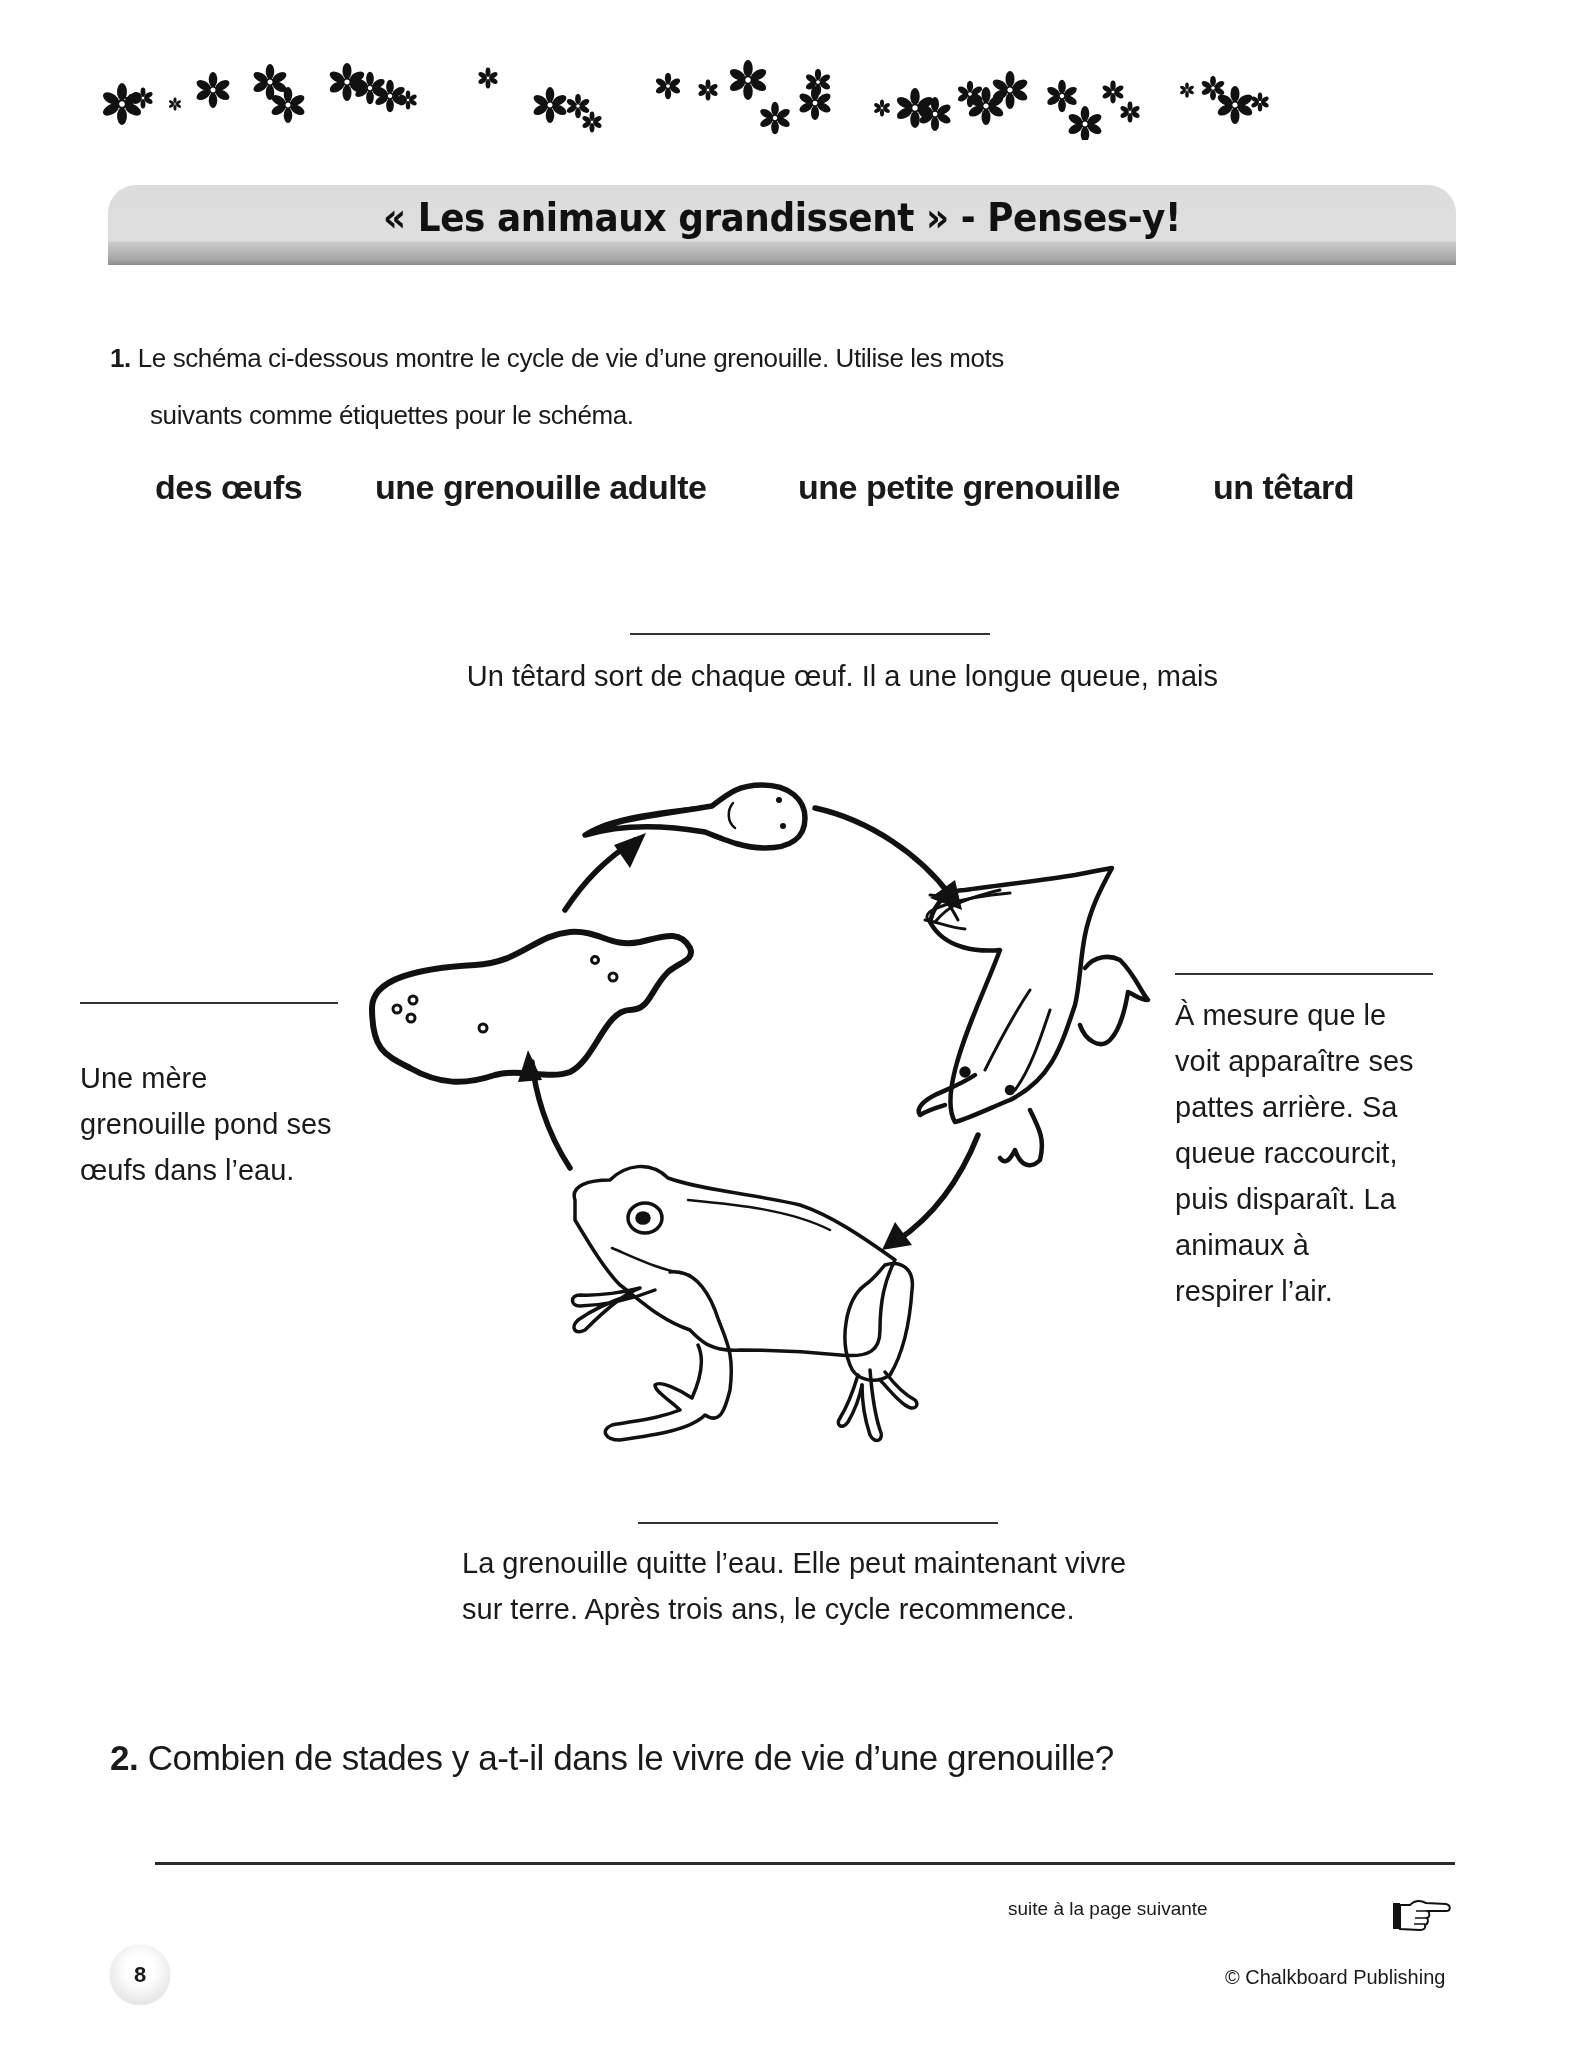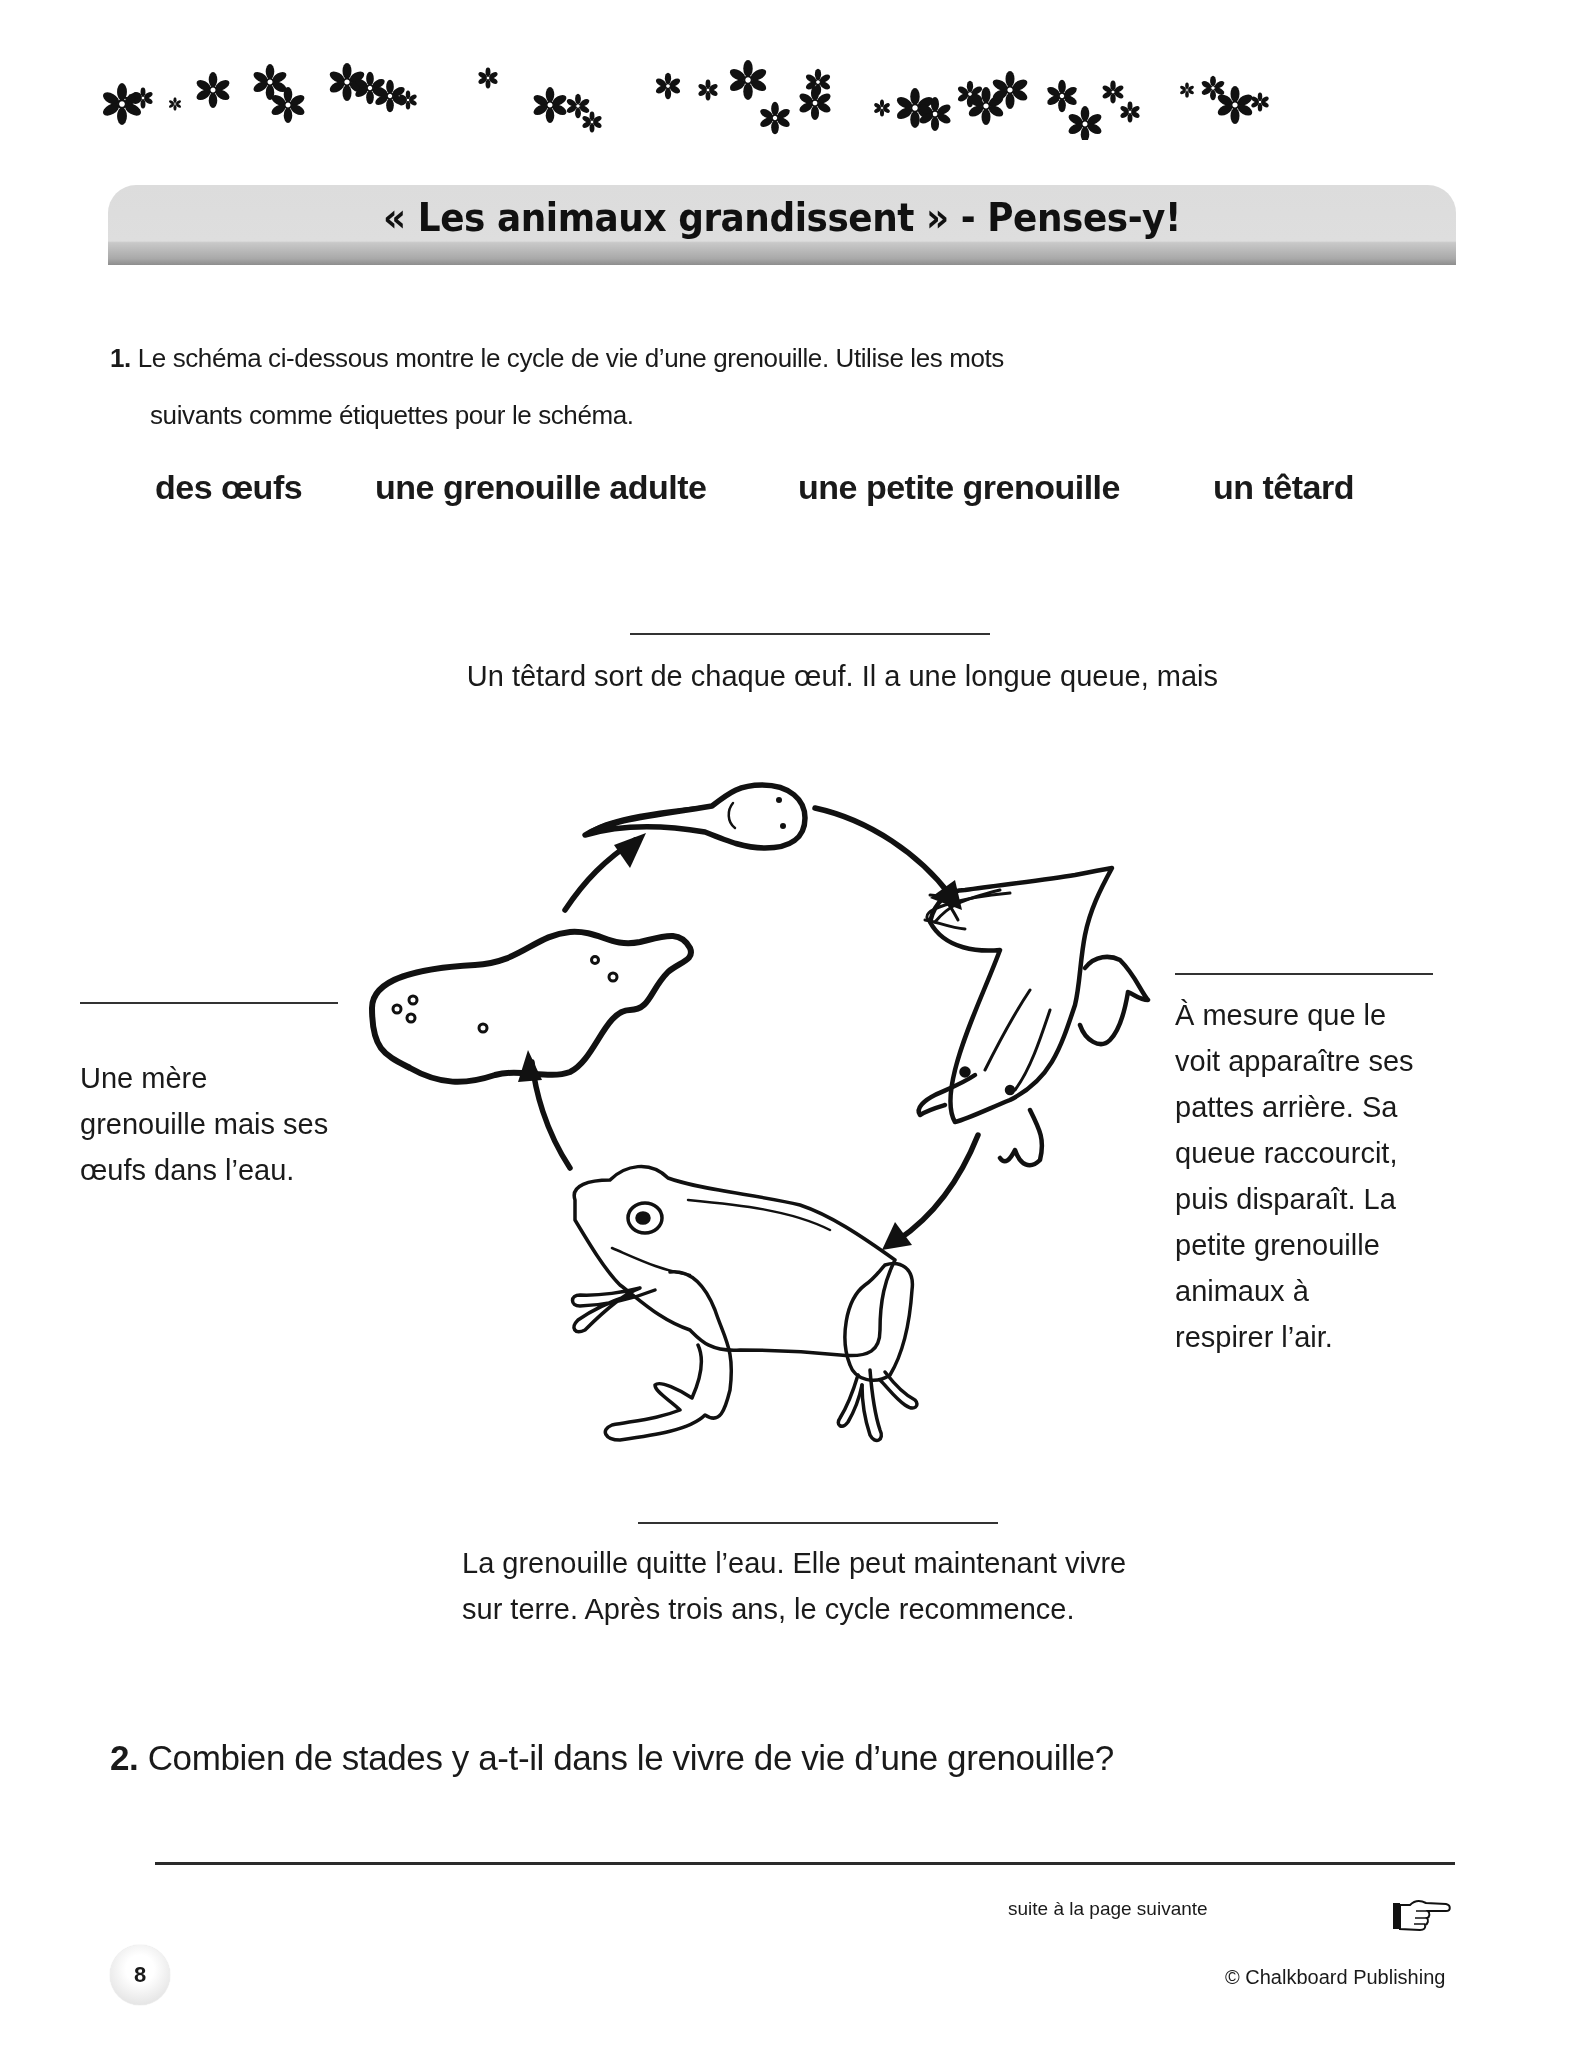--- a/index.html
+++ b/index.html
@@ -109,32 +109,31 @@
 </div>
 
 <div class="abs label-line" style="left:630px; top:633px; width:360px;"></div>
 <div class="abs desc" style="left:398px; top:653px; width:820px;text-align:right;">
   <div>Un têtard sort de chaque œuf. Il a une longue queue, mais</div>
 </div>
 
 <div class="abs label-line" style="left:80px; top:1002px; width:258px;"></div>
 <div class="abs desc" style="left:80px; top:1021px; width:300px;margin-top:34px;">
   <div>Une mère</div>
-  <div>grenouille mais ses</div>
+  <div>grenouille pond ses</div>
   <div>œufs dans l’eau.</div>
 </div>
 
 <div class="abs label-line" style="left:1175px; top:973px; width:258px;"></div>
 <div class="abs desc" style="left:1175px; top:992px; width:290px;">
   <div>À mesure que le</div>
   <div>voit apparaître ses</div>
   <div>pattes arrière. Sa</div>
   <div>queue raccourcit,</div>
   <div>puis disparaît. La</div>
-  <div>petite grenouille</div>
   <div>animaux à</div>
   <div>respirer l’air.</div>
 </div>
 
 <div class="abs label-line" style="left:638px; top:1522px; width:360px;"></div>
 <div class="abs desc" style="left:462px; top:1540px; width:780px;">
   <div>La grenouille quitte l’eau. Elle peut maintenant vivre</div>
   <div>sur terre. Après trois ans, le cycle recommence.</div>
 </div>
 

